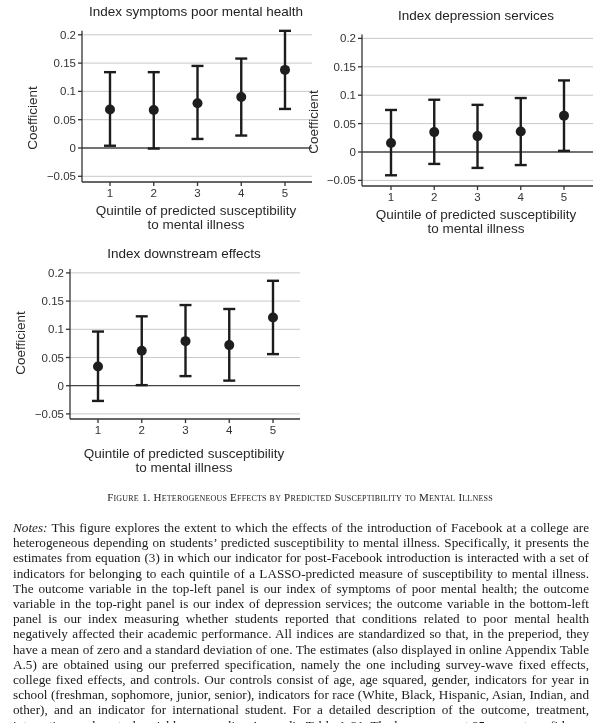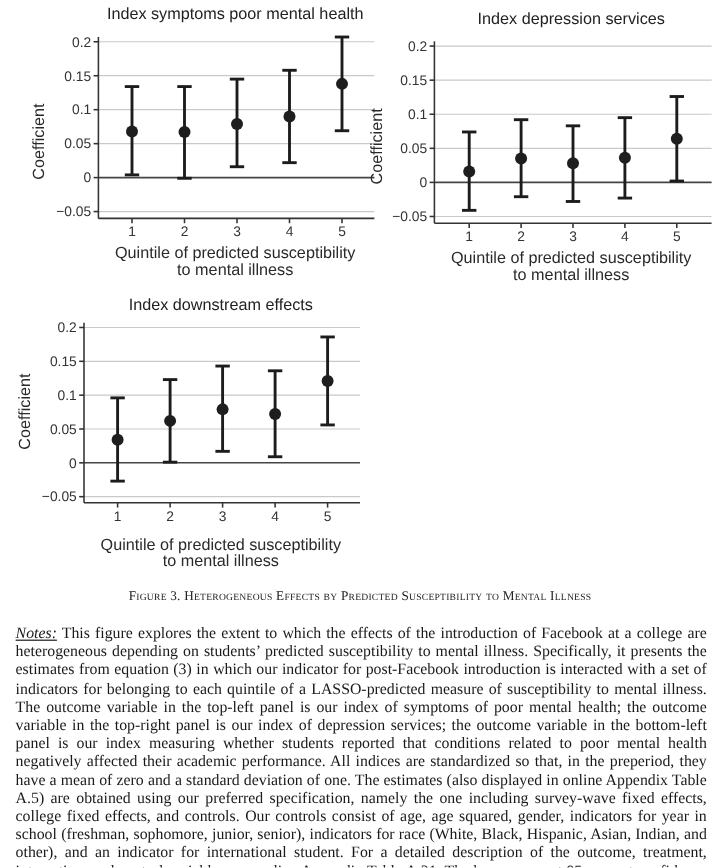--- a/index.html
+++ b/index.html
@@ -17,21 +17,21 @@
   .caption {
     position: absolute; left: 0; top: 491px; width: 600px; text-align: center;
     font-family: "Liberation Serif", serif; font-size: 11px; color: #222;
     font-variant: small-caps; letter-spacing: 0.2px;
   }
   .notes {
     position: absolute; left: 13px; top: 520px; width: 576px;
     font-family: "Liberation Serif", serif; font-size: 13.2px; line-height: 15.2px;
     color: #1a1a1a; text-align: justify; hyphens: manual;
   }
-  .notes .lead { font-style: italic; text-decoration: underline; }
+  .notes .lead { font-style: italic; }
 </style>
 </head>
 <body>
 
 <div class="panel" style="left:12px;top:0;width:300px;height:240px;">
   <svg width="300" height="240">
     <text class="chart-title" x="184" y="16" text-anchor="middle">Index symptoms poor mental health</text>
     <g class="grid-layer">
         <line x1="70" x2="300" y1="176.3" y2="176.3" class="grid"></line>
         <line x1="70" x2="300" y1="148" y2="148" class="zero"></line>
@@ -247,15 +247,15 @@
           <line x1="267" x2="279" y1="114.11599999999999" y2="114.11599999999999" class="bar"></line>
           <circle cx="273" cy="77.45599999999999" r="5" class="pt"></circle>
         </g>
       </g>
     <text class="axis-label" transform="translate(25,103) rotate(-90)" text-anchor="middle">Coefficient</text>
     <text class="axis-label" x="184" y="218" text-anchor="middle">Quintile of predicted susceptibility</text>
     <text class="axis-label" x="184" y="232" text-anchor="middle">to mental illness</text>
   </svg>
 </div>
 
-<div class="caption">Figure 3. Heterogeneous Effects by Predicted Susceptibility to Mental Illness</div>
+<div class="caption">Figure 1. Heterogeneous Effects by Predicted Susceptibility to Mental Illness</div>
 
 <div class="notes"><span class="lead">Notes:</span><span> This figure explores the extent to which the effects of the introduction of Facebook at a college are hetero­geneous depending on students’ predicted susceptibility to mental illness. Specifically, it presents the estimates from equation (3) in which our indicator for post-Facebook introduction is interacted with a set of indicators for belonging to each quintile of a LASSO-predicted measure of susceptibility to mental illness. The outcome variable in the top-left panel is our index of symptoms of poor mental health; the outcome variable in the top-right panel is our index of depression services; the outcome variable in the bottom-left panel is our index measuring whether students reported that conditions related to poor mental health negatively affected their academic performance. All indices are standardized so that, in the preperiod, they have a mean of zero and a standard deviation of one. The esti­mates (also displayed in online Appendix Table A.5) are obtained using our preferred specification, namely the one including survey-wave fixed effects, college fixed effects, and controls. Our controls consist of age, age squared, gender, indicators for year in school (freshman, sophomore, junior, senior), indicators for race (White, Black, Hispanic, Asian, Indian, and other), and an indicator for international student. For a detailed description of the out­come, treatment, interaction, and control variables, see online Appendix Table A.31. The bars represent 95 percent confidence intervals. Standard errors are clustered at the college level.</span></div>
 
 </body></html>

